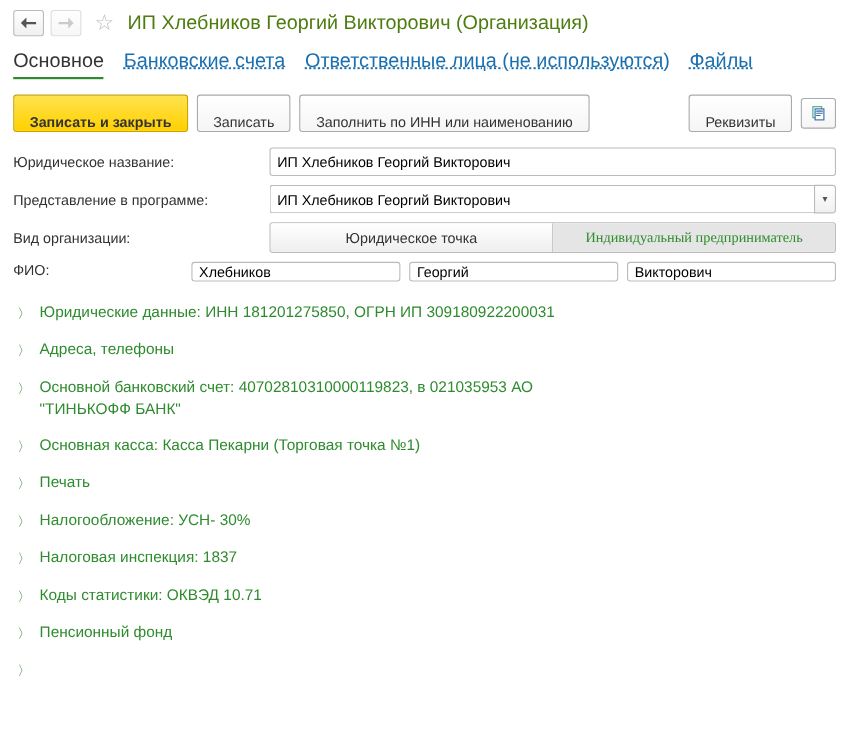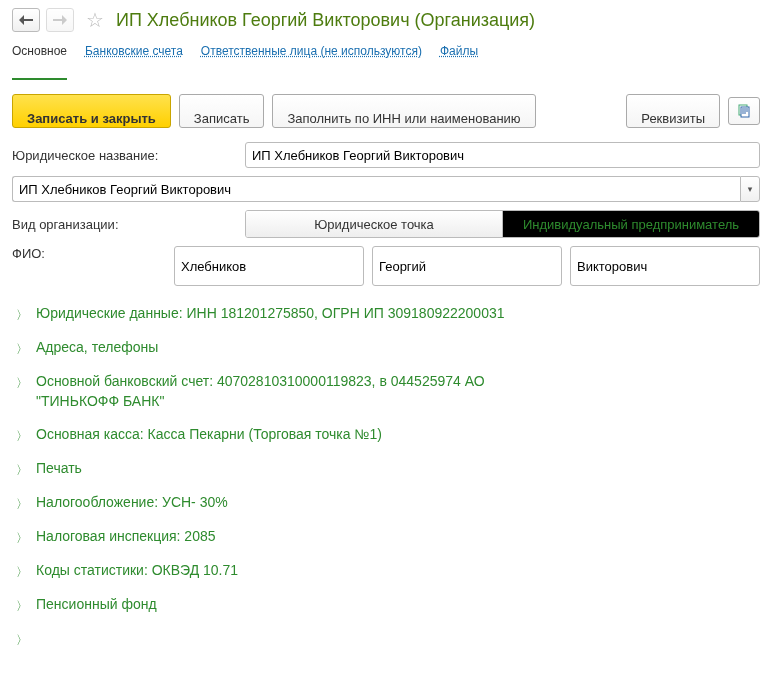--- a/index.html
+++ b/index.html
@@ -43,23 +43,23 @@
       color: #4d7c0f;
     }
     .tabs {
       display: flex;
       gap: 18px;
       border-bottom: 0px solid #ddd;
       margin-bottom: 12px;
       padding-bottom: 2px;
     }
     .tab {
-      font-size: 12px;
-      cursor: pointer;
-      padding-bottom: 20px;
+      font-size: 18px;
+      cursor: pointer;
+      padding-bottom: 4px;
     }
     .tab.active {
       color: #333;
       border-bottom: 2px solid #2e8b2e;
     }
     .tab.link {
       color: #1a6fb0;
       text-decoration: underline dotted;
     }
     .toolbar {
@@ -152,32 +152,33 @@
       cursor: pointer;
       font-size: 13px;
       color: #333;
     }
     .toggle-btn:first-child {
       border-right: 1px solid #bbb;
       background: linear-gradient(#fff, #eee);
     }
     .toggle-btn.active {
       color: #2e8b2e;
-      background: #000000;
+      background: #e5e5e5;
+      font-family: Liberation Serif, serif;
     }
     .fio-row {
       display: flex;
       align-items: flex-start;
       gap: 8px;
       margin-bottom: 18px;
     }
     .fio-label { width: 175px; }
     .fio-input {
       flex: 1;
-      height: 40px;
+      height: 18px;
       padding: 0 6px;
       border: 1px solid #bbb;
       border-radius: 3px;
       font-size: 13px;
     }
     .collapse-list { padding-left: 4px; }
     .collapse-item {
       display: flex;
       align-items: flex-start;
       gap: 8px;
@@ -236,20 +237,21 @@
     </svg>
   </button>
 </div>
 
 <div class="form-row">
   <label class="form-label">Юридическое название:</label>
   <input class="form-input" value="ИП Хлебников Георгий Викторович" style="">
 </div>
 
 <div class="form-row">
+  <label class="form-label">Представление в программе:</label>
   <div class="dropdown-wrap">
     <input class="dropdown-input" value="ИП Хлебников Георгий Викторович" style="">
     <button class="dropdown-btn">▾</button>
   </div>
 </div>
 
 <div class="form-row">
   <label class="form-label">Вид организации:</label>
   <div class="toggle-group">
     <button class="toggle-btn">Юридическое точка</button>
@@ -268,37 +270,37 @@
   <div class="collapse-item">
     <span class="chevron">〉</span>
     <span class="collapse-text">Юридические данные: ИНН 181201275850, ОГРН ИП 309180922200031</span>
   </div>
   <div class="collapse-item">
     <span class="chevron">〉</span>
     <span class="collapse-text">Адреса, телефоны</span>
   </div>
   <div class="collapse-item">
     <span class="chevron">〉</span>
-    <span class="collapse-text">Основной банковский счет: 40702810310000119823, в 044525974 АО "ТИНЬКОФФ БАНК"</span>
+    <span class="collapse-text">Основной банковский счет: 40702810310000119823, в 021035953 АО "ТИНЬКОФФ БАНК"</span>
   </div>
   <div class="collapse-item">
     <span class="chevron">〉</span>
     <span class="collapse-text">Основная касса: Касса Пекарни (Торговая точка №1)</span>
   </div>
   <div class="collapse-item">
     <span class="chevron">〉</span>
     <span class="collapse-text">Печать</span>
   </div>
   <div class="collapse-item">
     <span class="chevron">〉</span>
     <span class="collapse-text">Налогообложение: УСН- 30%</span>
   </div>
   <div class="collapse-item">
     <span class="chevron">〉</span>
-    <span class="collapse-text">Налоговая инспекция: 2085</span>
+    <span class="collapse-text">Налоговая инспекция: 1837</span>
   </div>
   <div class="collapse-item">
     <span class="chevron">〉</span>
     <span class="collapse-text">Коды статистики: ОКВЭД 10.71</span>
   </div>
   <div class="collapse-item">
     <span class="chevron">〉</span>
     <span class="collapse-text">Пенсионный фонд</span>
   </div>
   <div class="collapse-item">

